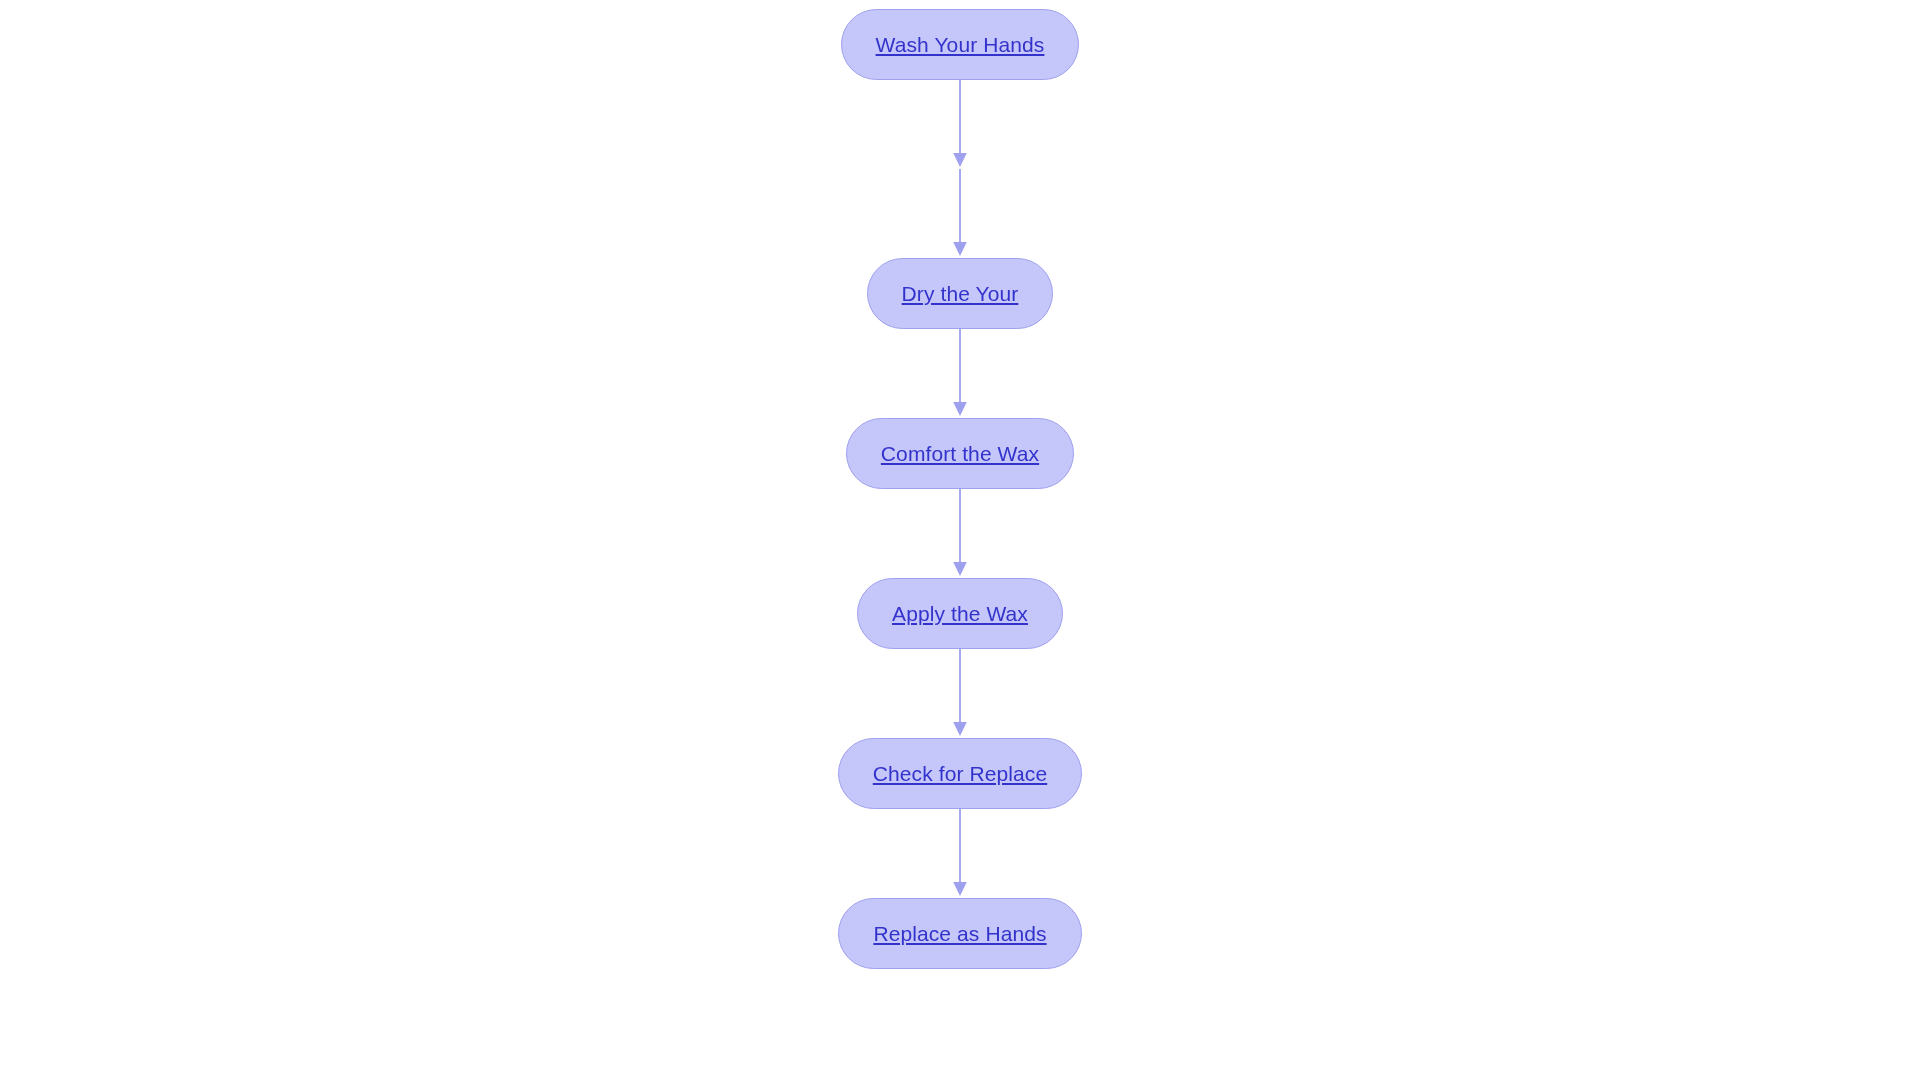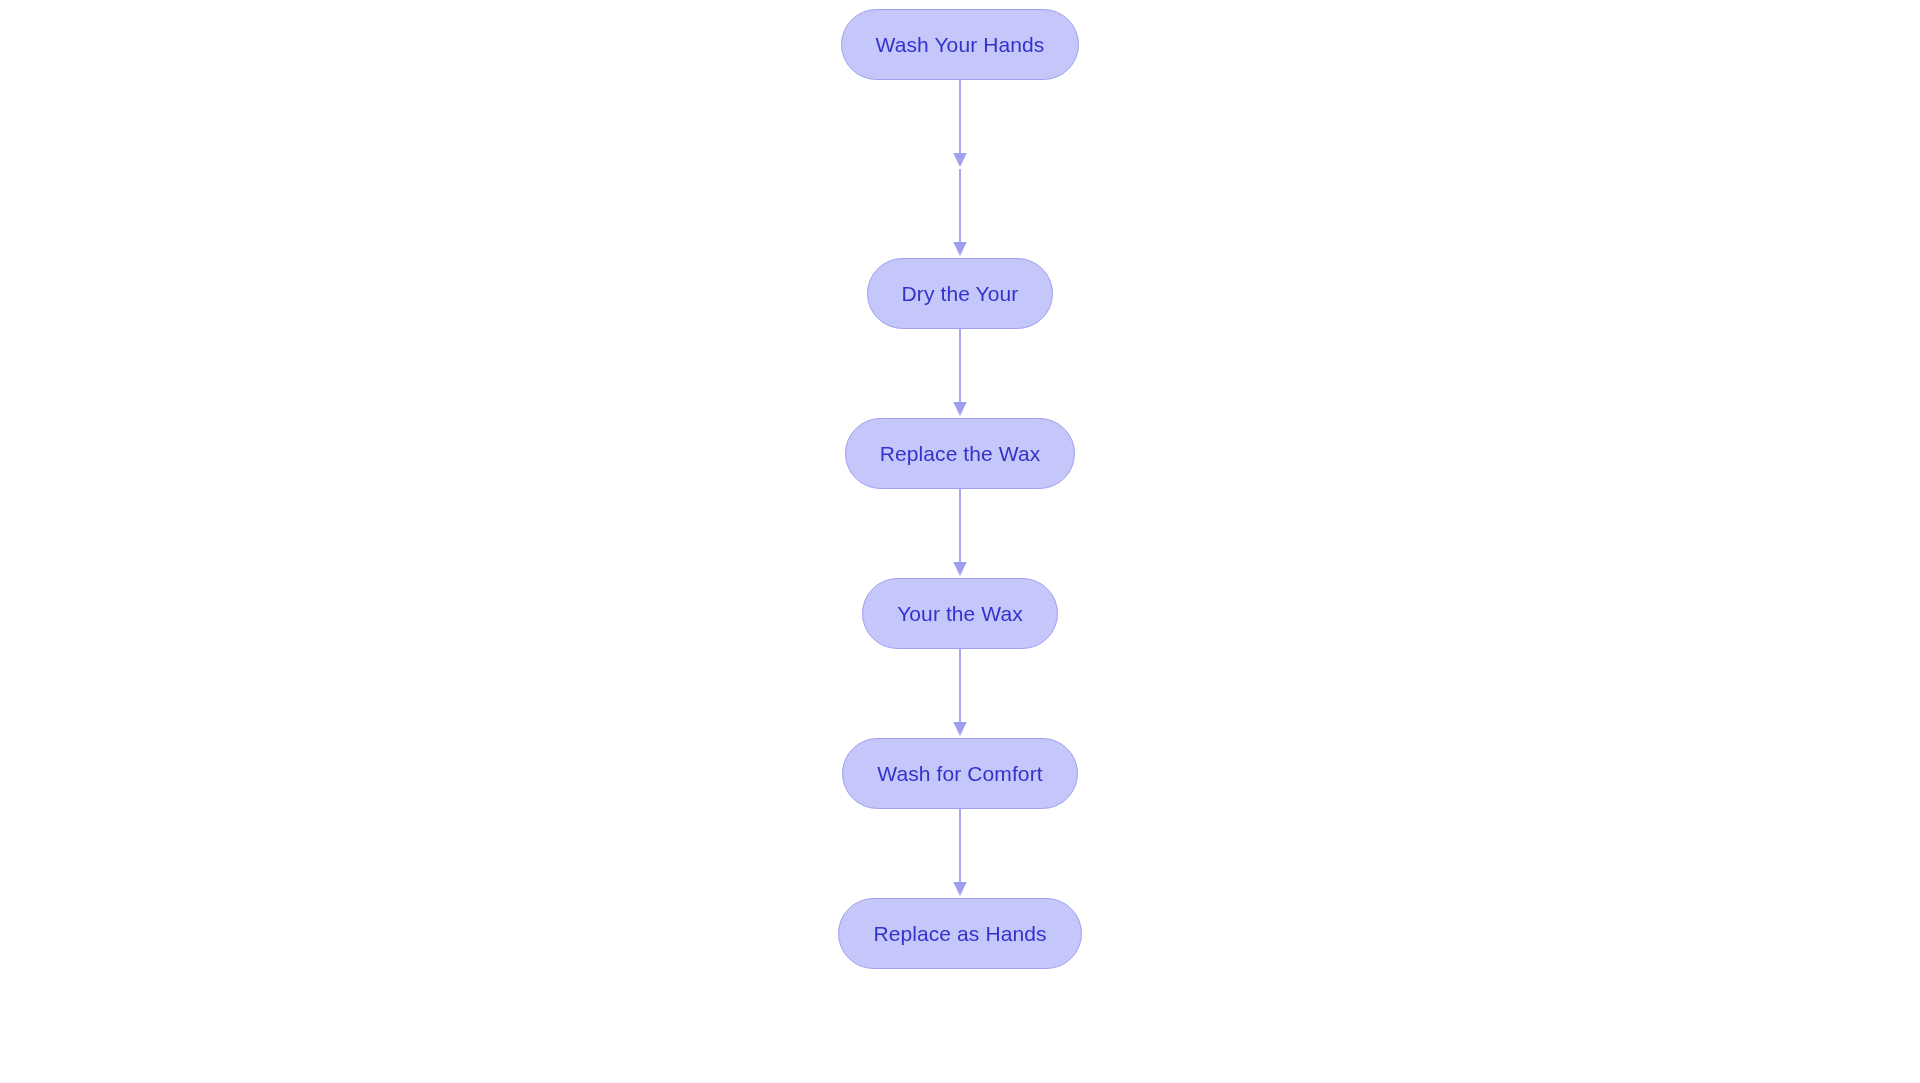--- a/index.html
+++ b/index.html
@@ -52,20 +52,21 @@
   }
 
   .flow-node-label {
     color: #3333cc;
     font-size: 21px;
     font-family: "Liberation Sans", sans-serif;
     font-weight: 400;
     line-height: 1;
     white-space: nowrap;
     letter-spacing: 0.1px;
+    text-decoration: underline;
   }
 
   
   .flow-connector {
     width: 16px;
     height: 89px;
     flex: 0 0 auto;
     display: block;
   }
 </style>
@@ -93,39 +94,39 @@
     <div class="flow-node">
       <span class="flow-node-label">Dry the Your</span>
     </div>
 
     <svg class="flow-connector" viewBox="0 0 16 89">
       <line x1="8" y1="0" x2="8" y2="74" stroke="#9fa0ee" stroke-width="1.8"></line>
       <polygon points="1.2,73 14.8,73 8,87" fill="#9fa0ee"></polygon>
     </svg>
 
     <div class="flow-node">
-      <span class="flow-node-label">Replace the Wax</span>
+      <span class="flow-node-label">Comfort the Wax</span>
     </div>
 
     <svg class="flow-connector" viewBox="0 0 16 89">
       <line x1="8" y1="0" x2="8" y2="74" stroke="#9fa0ee" stroke-width="1.8"></line>
       <polygon points="1.2,73 14.8,73 8,87" fill="#9fa0ee"></polygon>
     </svg>
 
     <div class="flow-node">
-      <span class="flow-node-label">Your the Wax</span>
+      <span class="flow-node-label">Apply the Wax</span>
     </div>
 
     <svg class="flow-connector" viewBox="0 0 16 89">
       <line x1="8" y1="0" x2="8" y2="74" stroke="#9fa0ee" stroke-width="1.8"></line>
       <polygon points="1.2,73 14.8,73 8,87" fill="#9fa0ee"></polygon>
     </svg>
 
     <div class="flow-node">
-      <span class="flow-node-label">Wash for Comfort</span>
+      <span class="flow-node-label">Check for Replace</span>
     </div>
 
     <svg class="flow-connector" viewBox="0 0 16 89">
       <line x1="8" y1="0" x2="8" y2="74" stroke="#9fa0ee" stroke-width="1.8"></line>
       <polygon points="1.2,73 14.8,73 8,87" fill="#9fa0ee"></polygon>
     </svg>
 
     <div class="flow-node">
       <span class="flow-node-label">Replace as Hands</span>
     </div>

